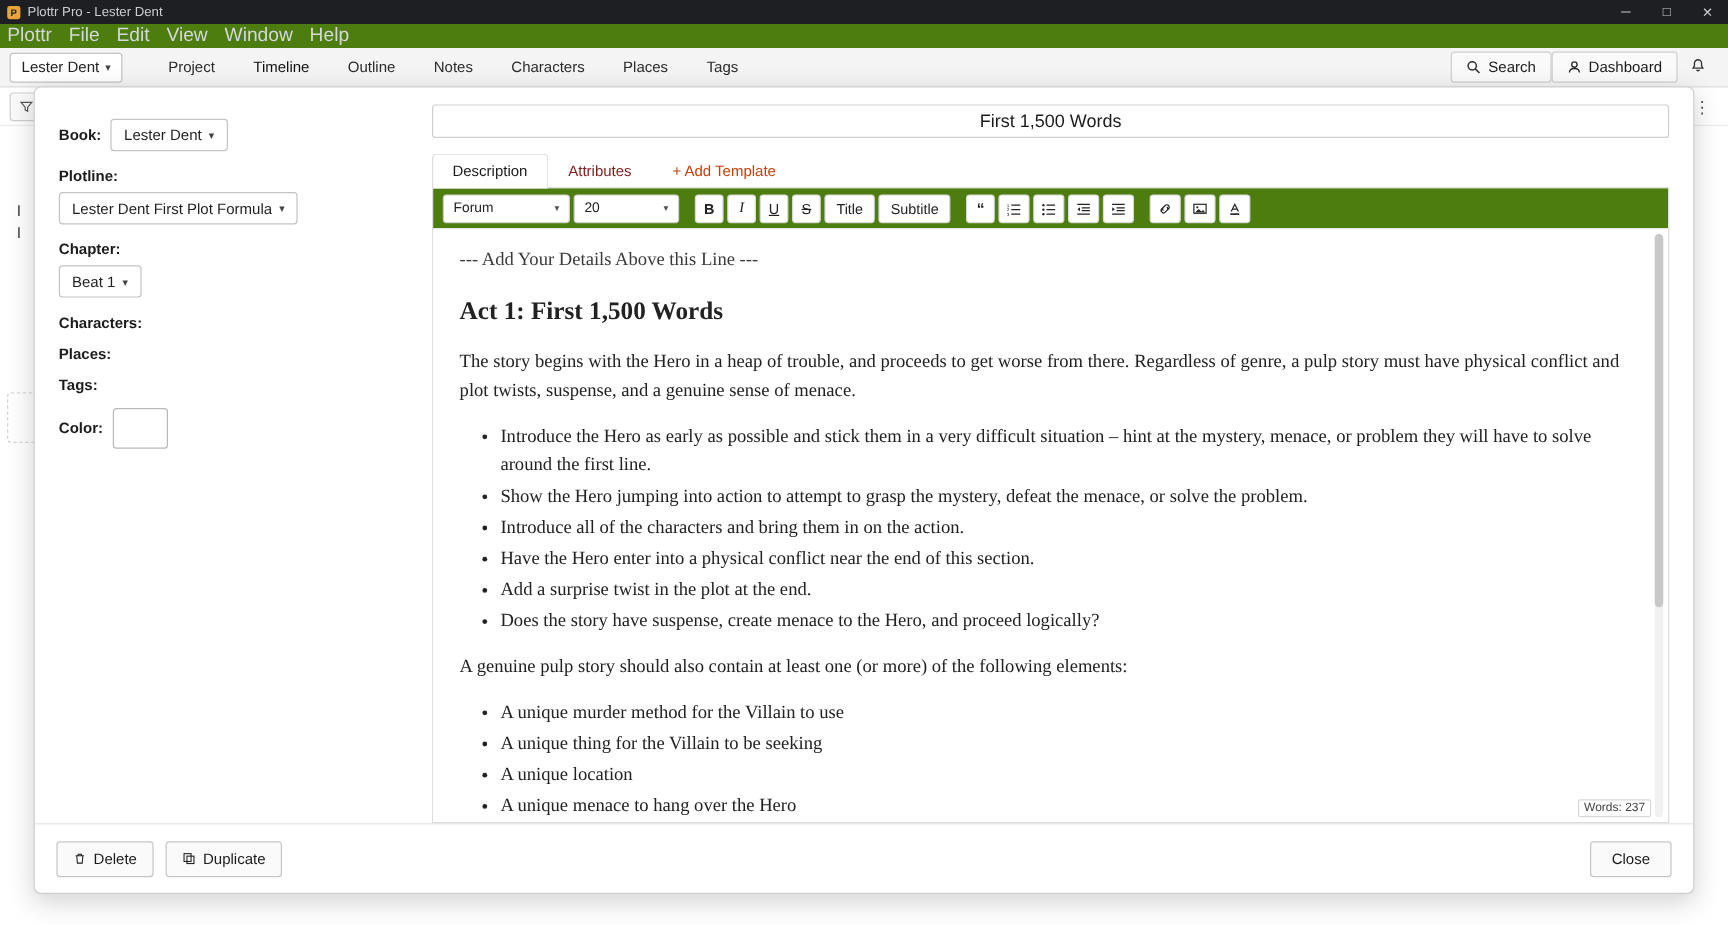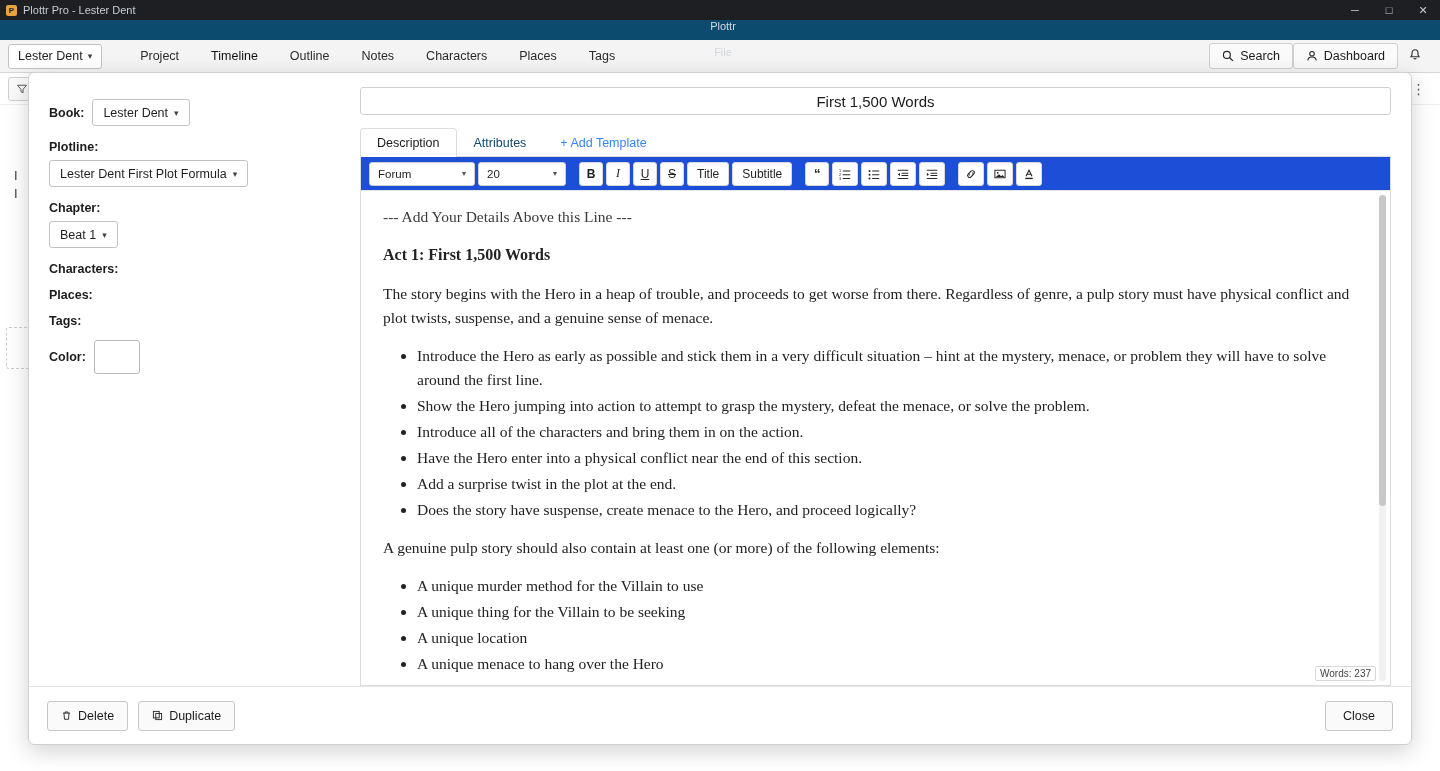--- a/index.html
+++ b/index.html
@@ -26,22 +26,22 @@
   }
   .titlebar .title-text { white-space: nowrap; }
   .titlebar .win-controls { margin-left: auto; display: flex; height: 20px; }
   .titlebar .win-btn {
     width: 34px; height: 20px; display: flex; align-items: center; justify-content: center;
     font-size: 11px; color: #c9ccd1;
   }
 
   
   .menubar {
-    height: 20px; background: #0c4a6e; color: #d4d7dc;
-    display: flex; align-items: center; font-size: 11px; padding-left: 6px; gap: 14px; flex-direction: column;
+    height: 20px; background: #4d7c0f; color: #d4d7dc;
+    display: flex; align-items: center; font-size: 16px; padding-left: 6px; gap: 14px;
   }
   .menubar span { cursor: default; }
 
   
   .navbar {
     height: 33px; background: #f4f4f4; border-bottom: 1px solid #d6d6d6;
     display: flex; align-items: center; padding: 0 8px; gap: 0;
   }
   .book-select {
     display: flex; align-items: center; gap: 5px;
@@ -122,37 +122,37 @@
   .title-input {
     height: 28px; border: 1px solid #cfcfcf; border-radius: 3px; background: #fff;
     display: flex; align-items: center; justify-content: center;
     font-size: 15px; color: #1b1b1b;
   }
   .tabs-row {
     display: flex; align-items: flex-end; gap: 0; margin-top: 12px;
     border-bottom: 1px solid #dcdcdc;
   }
   .etab {
-    font-size: 12.5px; padding: 7px 16px; color: #0c4a6e;
+    font-size: 12.5px; padding: 7px 16px; color: #7f1d1d;
     border: 1px solid transparent; border-bottom: none;
     border-radius: 4px 4px 0 0; position: relative; top: 1px;
   }
   .etab.active {
     color: #1b1b1b; background: #fff;
     border-color: #dcdcdc; border-bottom-color: #fff;
   }
-  .etab.add { color: #3b82f6; }
+  .etab.add { color: #c2410c; }
 
   .rte {
     flex: 1; margin-top: 0; border: 1px solid #dcdcdc; border-top: none;
     display: flex; flex-direction: column; min-height: 0;
   }
   .rte-toolbar {
     height: 34px; display: flex; align-items: center; gap: 3px;
-    padding: 0 8px; border-bottom: 1px solid #e6e6e6; background: #1d4ed8;
+    padding: 0 8px; border-bottom: 1px solid #e6e6e6; background: #4d7c0f;
     flex-wrap: nowrap; overflow: hidden;
   }
   .sel {
     height: 24px; min-width: 64px; padding: 0 8px;
     border: 1px solid #cfcfcf; border-radius: 3px; background: #fff;
     font-size: 11.5px; color: #222; display: flex; align-items: center; gap: 8px;
   }
   .sel.font { width: 106px; }
   .sel.size { width: 88px; }
   .sel .s-caret { margin-left: auto; font-size: 8px; color: #555; }
@@ -168,21 +168,21 @@
     flex: 1; position: relative; overflow: hidden; background: #fff;
   }
   .doc {
     position: absolute; inset: 0; padding: 14px 34px 10px 22px;
     overflow: hidden;
     font-family: "Liberation Serif", serif;
     color: #222; font-size: 15.5px; line-height: 1.55;
   }
   .doc p { margin: 0 0 14px 0; }
   .doc .dim { color: #3a3a3a; }
-  .doc h3 { font-size: 16px; margin: 0 0 14px 0; font-weight: bold; }
+  .doc h3 { font-size: 21px; margin: 0 0 14px 0; font-weight: bold; }
   .doc ul { margin: 0 0 14px 0; padding-left: 34px; }
   .doc li { margin-bottom: 2px; }
 
   .scrollbar {
     position: absolute; right: 4px; top: 4px; width: 7px; bottom: 4px;
     background: #f1f1f1; border-radius: 4px;
   }
   .scrollbar .thumb {
     position: absolute; top: 0; left: 0; width: 7px; height: 64%;
     background: #c8c8c8; border-radius: 4px;

